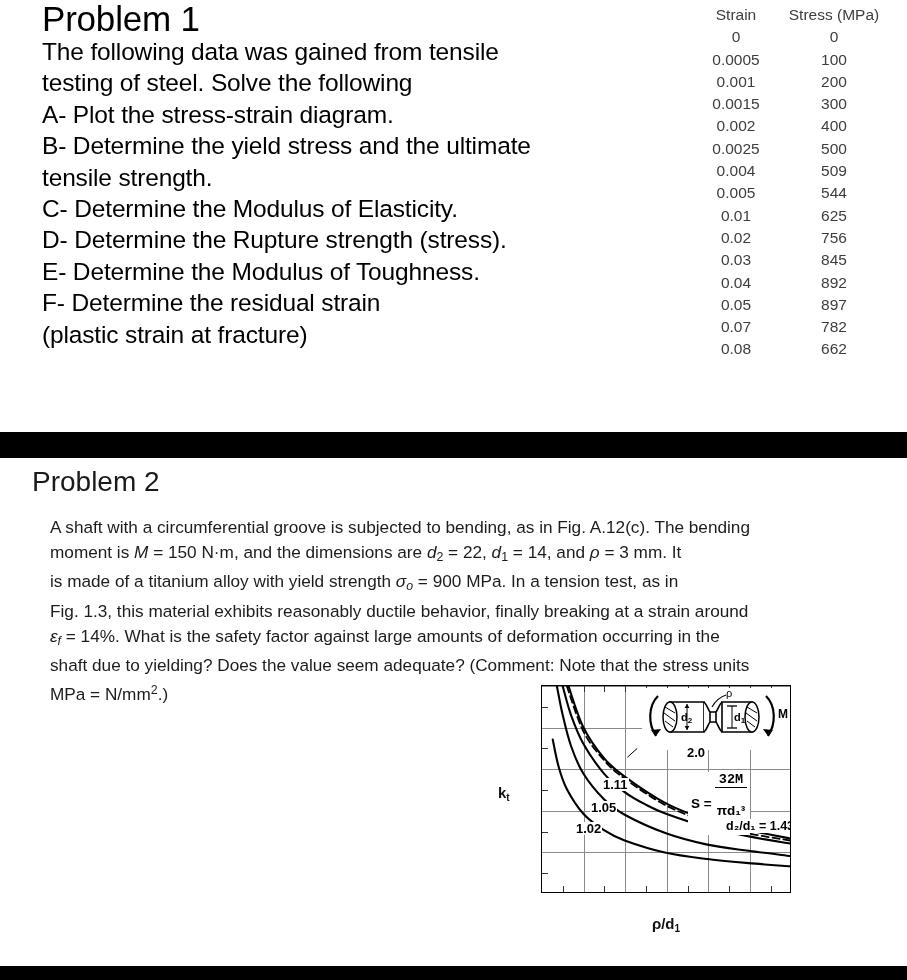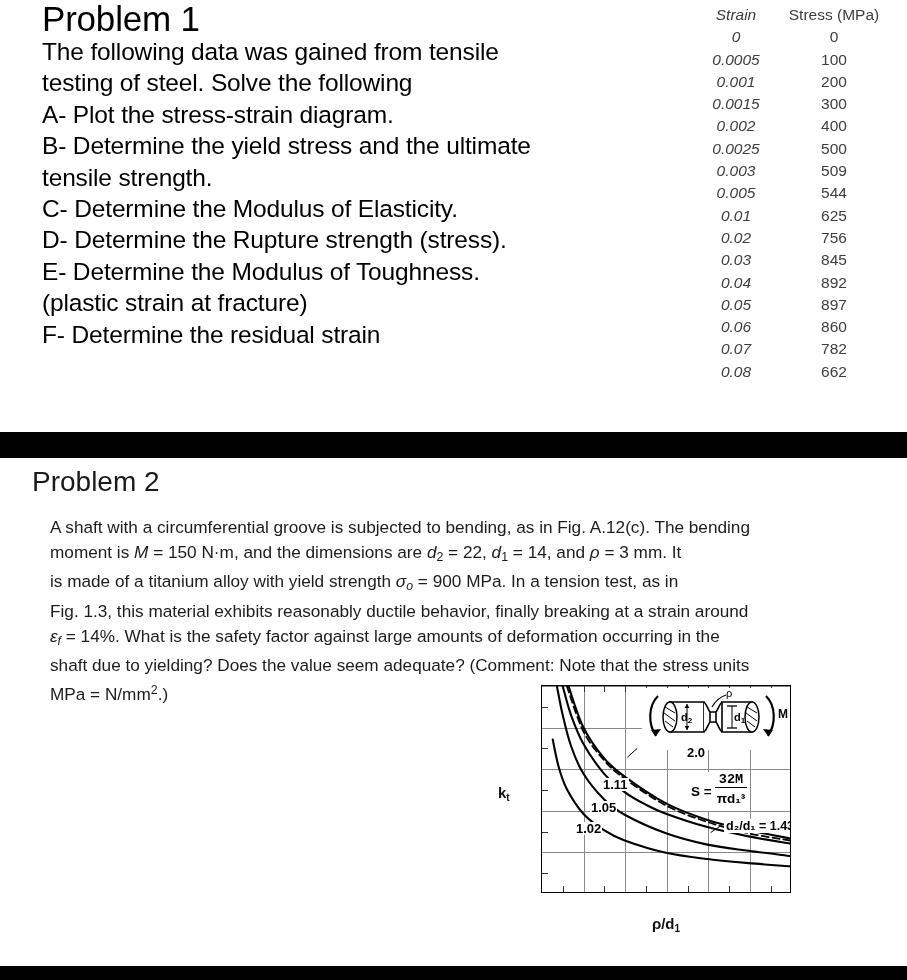--- a/index.html
+++ b/index.html
@@ -59,21 +59,21 @@
   #strain-stress-table td {
     padding: 0;
     height: 22.3px;
     line-height: 22.3px;
     font-weight: 400;
     text-align: center;
     vertical-align: middle;
     white-space: nowrap;
   }
   #strain-stress-table th { color: #3d3d3d; }
-  .col-strain { width: 84px; font-style: italic; }
+  .col-strain { width: 84px; }
   .col-stress { width: 112px; }
 
   
   #separator-bar-top {
     position: absolute;
     left: 0;
     top: 432px;
     width: 907px;
     height: 26px;
     background: #000000;
@@ -233,21 +233,21 @@
     gap: 3px;
     line-height: 1;
   }
   #stress-formula .frac {
     display: inline-flex;
     flex-direction: column;
     align-items: center;
     line-height: 1.05;
   }
   #stress-formula .frac .num { padding: 0 2px; font-family: Liberation Mono, monospace; }
-  #stress-formula .frac .den { padding: 4px 2px; border-top: 1.2px solid #000; }
+  #stress-formula .frac .den { padding: 16px 2px; border-top: 1.2px solid #000; }
   #ratio-annotation {
     position: absolute;
     left: 182px;
     top: 133px;
     font-size: 12.5px;
     font-weight: 700;
     color: #000;
     background: #fff;
     padding: 0 2px;
     white-space: nowrap;
@@ -277,22 +277,22 @@
   <div id="p1-text-col">
     <div class="p1-title">Problem 1</div>
     <div class="p1-line">The following data was gained from tensile</div>
     <div class="p1-line">testing of steel. Solve the following</div>
     <div class="p1-line">A- Plot the stress-strain diagram.</div>
     <div class="p1-line">B- Determine the yield stress and the ultimate</div>
     <div class="p1-line">tensile strength.</div>
     <div class="p1-line">C- Determine the Modulus of Elasticity.</div>
     <div class="p1-line">D- Determine the Rupture strength (stress).</div>
     <div class="p1-line">E- Determine the Modulus of Toughness.</div>
+    <div class="p1-line">F- Determine the residual strain</div>
     <div class="p1-line">(plastic strain at fracture)</div>
-    <div class="p1-line">F- Determine the residual strain</div>
   </div>
 
   <table id="strain-stress-table">
     <thead>
       <tr>
         <th class="col-strain">Strain</th>
         <th class="col-stress">Stress (MPa)</th>
       </tr>
     </thead>
     <tbody id="strain-stress-body">
@@ -314,21 +314,21 @@
         </tr>
         <tr>
           <td class="col-strain">0.002</td>
           <td class="col-stress">400</td>
         </tr>
         <tr>
           <td class="col-strain">0.0025</td>
           <td class="col-stress">500</td>
         </tr>
         <tr>
-          <td class="col-strain">0.003</td>
+          <td class="col-strain">0.004</td>
           <td class="col-stress">509</td>
         </tr>
         <tr>
           <td class="col-strain">0.005</td>
           <td class="col-stress">544</td>
         </tr>
         <tr>
           <td class="col-strain">0.01</td>
           <td class="col-stress">625</td>
         </tr>
@@ -340,24 +340,20 @@
           <td class="col-strain">0.03</td>
           <td class="col-stress">845</td>
         </tr>
         <tr>
           <td class="col-strain">0.04</td>
           <td class="col-stress">892</td>
         </tr>
         <tr>
           <td class="col-strain">0.05</td>
           <td class="col-stress">897</td>
-        </tr>
-        <tr>
-          <td class="col-strain">0.06</td>
-          <td class="col-stress">860</td>
         </tr>
         <tr>
           <td class="col-strain">0.07</td>
           <td class="col-stress">782</td>
         </tr>
         <tr>
           <td class="col-strain">0.08</td>
           <td class="col-stress">662</td>
         </tr>
       </tbody>

